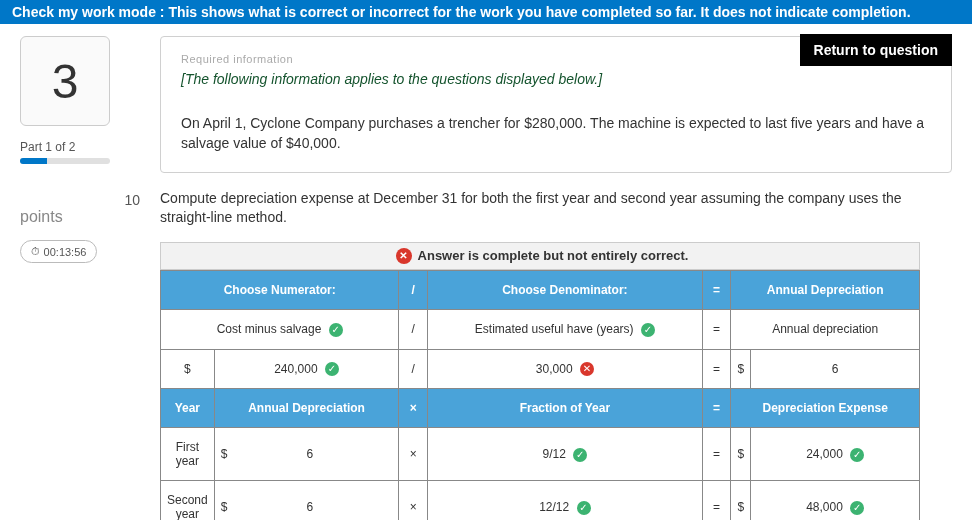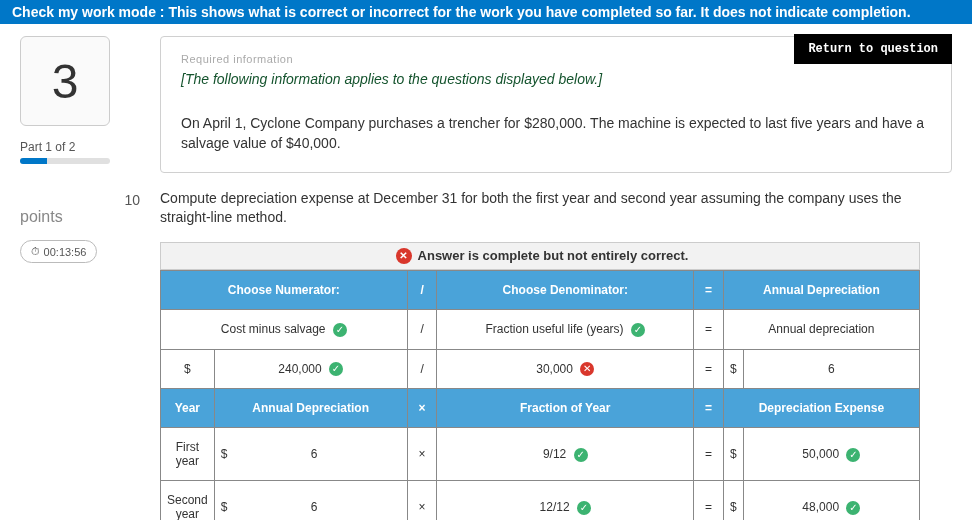--- a/index.html
+++ b/index.html
@@ -8,21 +8,21 @@
   .main-wrap { position: relative; padding: 12px 20px 0 20px; }
   .left-col { float: left; width: 120px; }
   .qnum-box { border: 1px solid #ccc; border-radius: 6px; width: 90px; height: 90px; display: flex; align-items: center; justify-content: center; font-size: 48px; color: #333; background: #fafafa; }
   .part-lbl { margin-top: 14px; font-size: 12px; color: #555; }
   .progress { width: 90px; height: 6px; background: #e0e0e0; border-radius: 3px; margin-top: 4px; overflow: hidden; }
   .progress-fill { width: 30%; height: 100%; background: #0077c8; }
   .points-num { margin-top: 28px; font-size: 14px; color: #555; text-align: right; }
   .points-lbl { font-size: 16px; color: #888; }
   .timer-box { margin-top: 14px; border: 1px solid #bbb; border-radius: 16px; padding: 4px 10px; font-size: 11px; color: #555; display: inline-flex; align-items: center; gap: 4px; }
   .right-col { margin-left: 140px; }
-  .return-btn { position: absolute; top: 10px; right: 20px; background: #000; color: #fff; font-size: 12px; font-weight: bold; padding: 8px 14px; border: none; cursor: pointer; font-family: Liberation Mono, monospace; }
+  .return-btn { position: absolute; top: 10px; right: 20px; background: #000; color: #fff; font-size: 14px; font-weight: bold; padding: 8px 14px; border: none; cursor: pointer; }
   .info-box { border: 1px solid #d0d0d0; border-radius: 4px; padding: 16px 20px 18px 20px; margin-bottom: 16px; }
   .info-header { font-size: 11px; color: #aaa; letter-spacing: 0.5px; margin-bottom: 6px; }
   .info-note { font-style: italic; color: #14532d; font-size: 14px; margin-bottom: 26px; }
   .info-body { color: #333; font-size: 14px; line-height: 1.45; }
   .question-text { font-size: 14px; color: #333; margin-bottom: 14px; line-height: 1.4; }
   .status-bar { background: #f2f2f2; border: 1px solid #ccc; text-align: center; padding: 5px; font-size: 13px; font-weight: bold; color: #333; display: flex; align-items: center; justify-content: center; gap: 6px; }
   .status-bar .icon-x { width: 16px; height: 16px; }
   table.calc { border-collapse: collapse; width: 100%; font-size: 12px; }
   table.calc th, table.calc td { border: 1px solid #888; padding: 12px 6px; text-align: center; vertical-align: middle; }
   table.calc th { background: #4aa3d9; color: #fff; font-weight: bold; }
@@ -81,21 +81,21 @@
           <th>=</th>
           <th colspan="2">Annual Depreciation</th>
         </tr>
         <tr>
           <td colspan="2" class="cell-left">
             <span>Cost minus salvage</span>
             <span class="icon icon-check">✓</span>
           </td>
           <td>/</td>
           <td class="cell-left">
-            <span>Fraction useful life (years)</span>
+            <span>Estimated useful have (years)</span>
             <span class="icon icon-check">✓</span>
           </td>
           <td>=</td>
           <td colspan="2" class="cell-left">Annual depreciation</td>
         </tr>
         <tr>
           <td class="cell-left" style="width:20px">$</td>
           <td class="cell-right">
             <span>240,000</span>
             <span class="icon icon-check">✓</span>
@@ -123,21 +123,21 @@
             <span style="float:left">$</span><span>6</span>
           </td>
           <td>×</td>
           <td class="cell-right">
             <span>9/12</span>
             <span class="icon icon-check">✓</span>
           </td>
           <td>=</td>
           <td class="cell-left" style="width:20px">$</td>
           <td class="cell-right">
-            <span>50,000</span>
+            <span>24,000</span>
             <span class="icon icon-check">✓</span>
           </td>
         </tr>
         <tr>
           <td class="cell-left">Second year</td>
           <td class="cell-right">
             <span style="float:left">$</span><span>6</span>
           </td>
           <td>×</td>
           <td class="cell-right">

